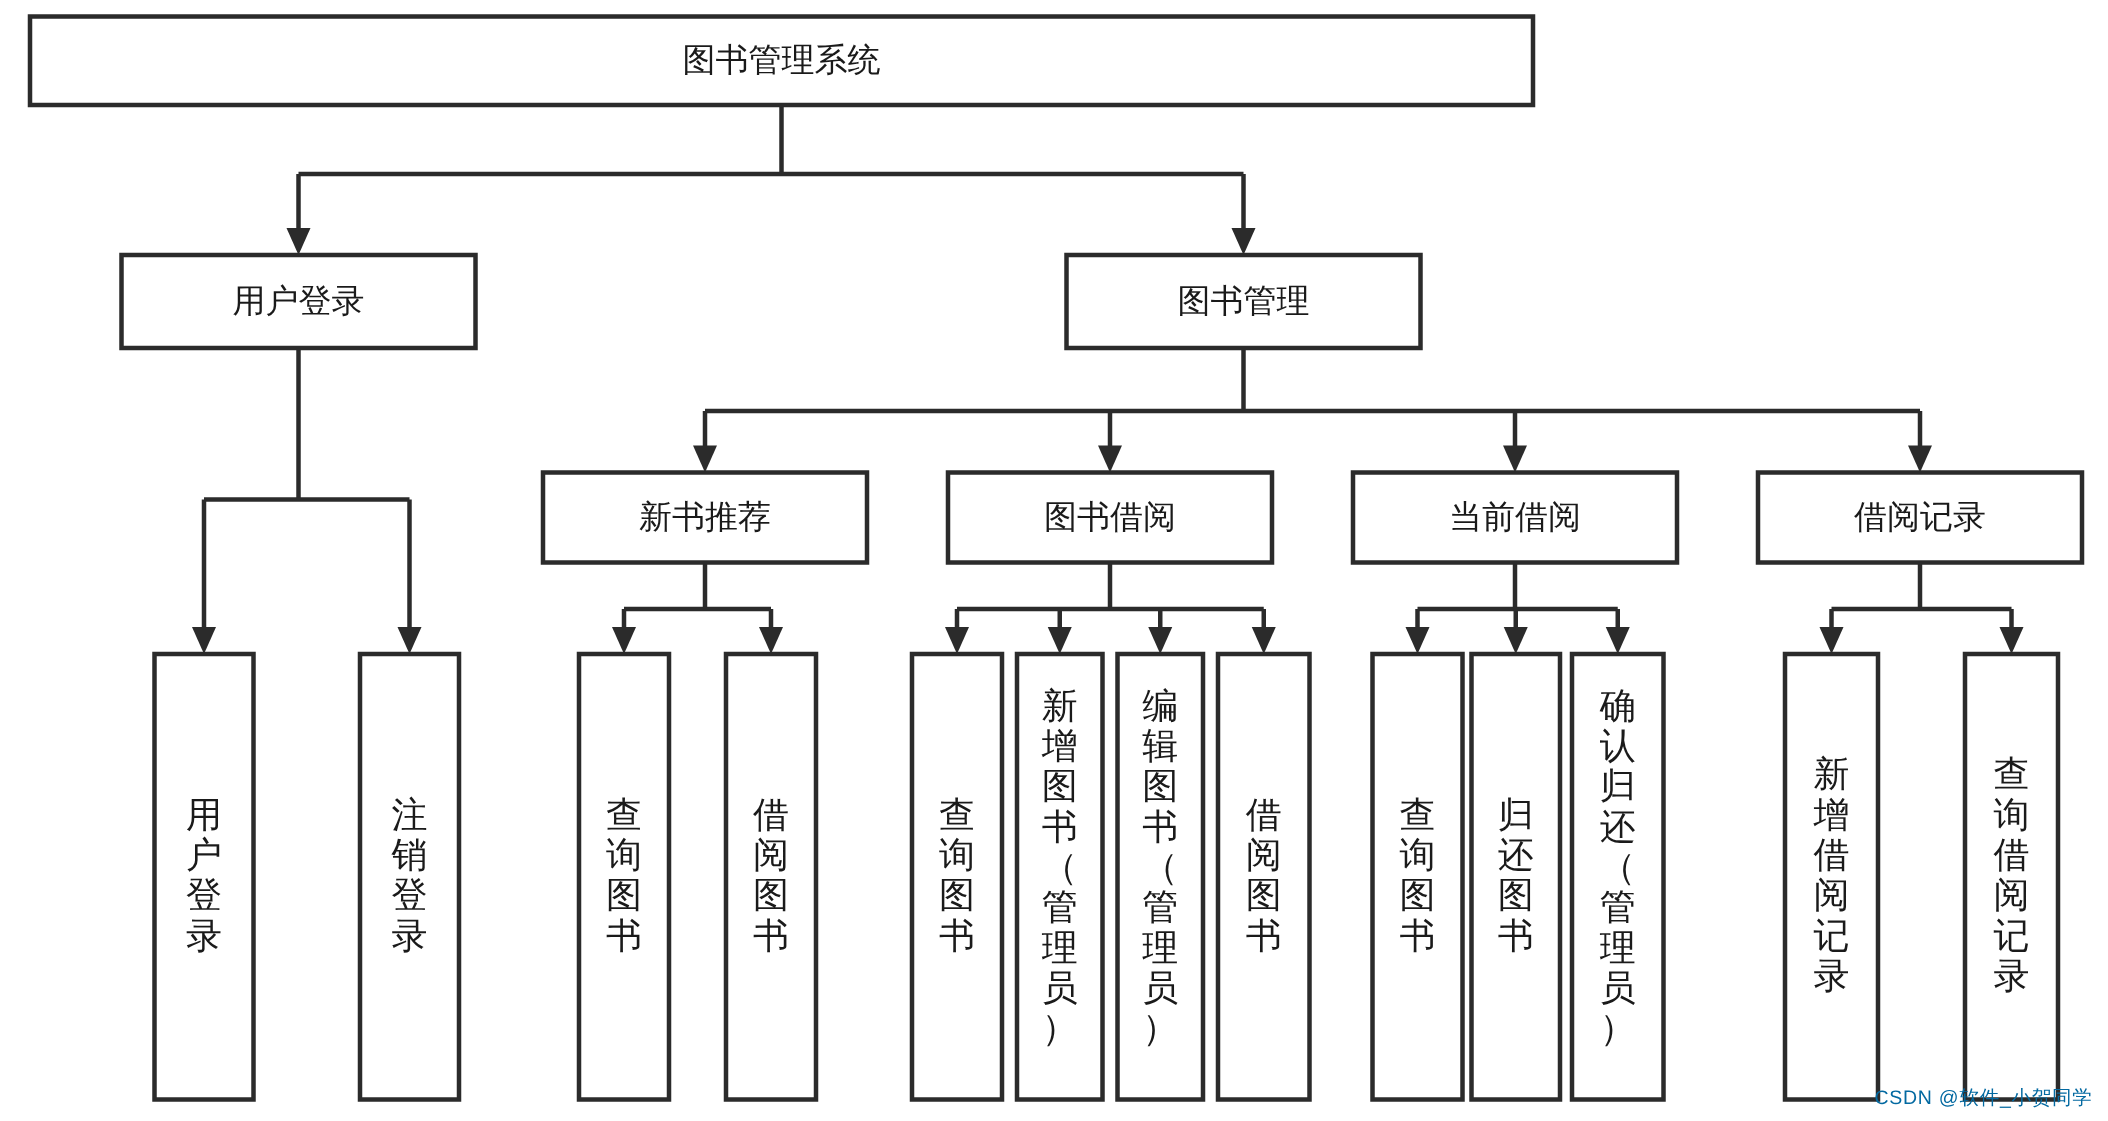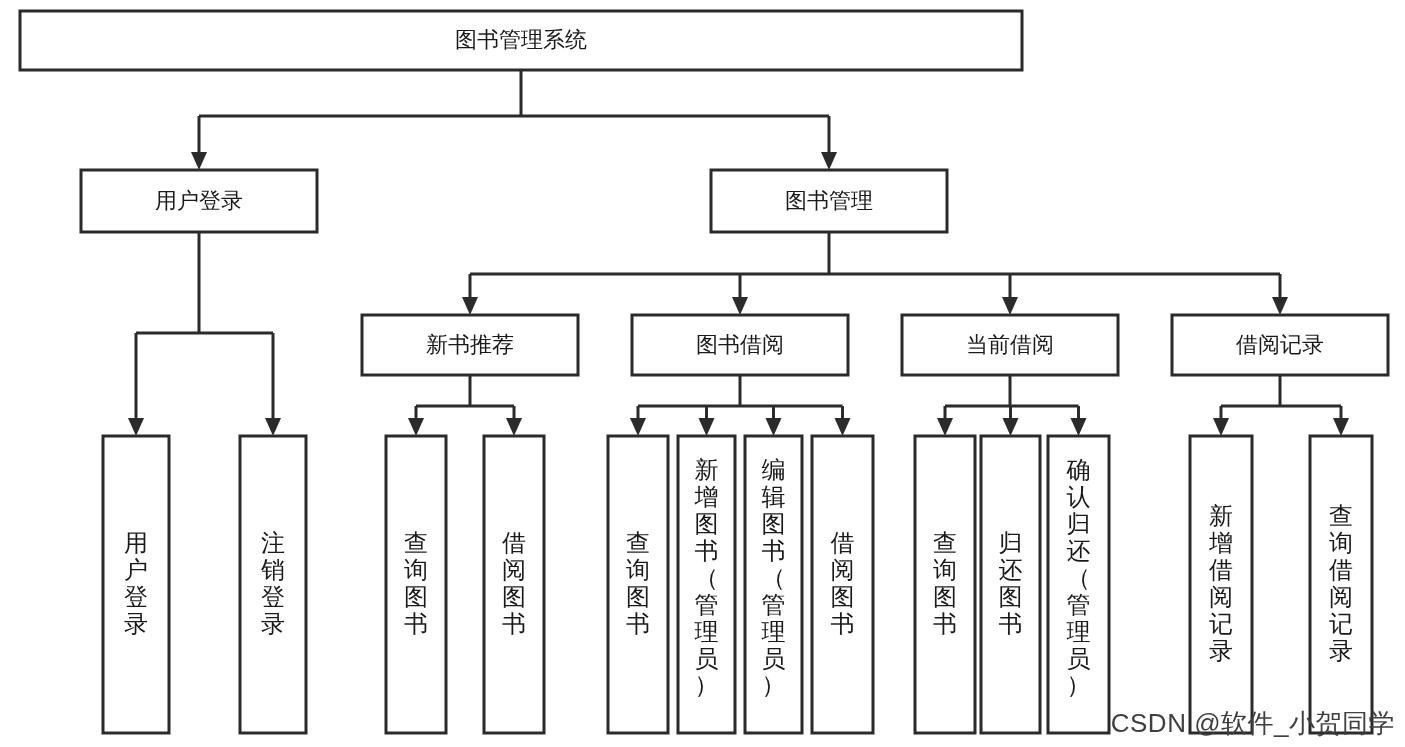--- a/index.html
+++ b/index.html
@@ -51,22 +51,22 @@
   .node-label-v {
     fill: #1a1a1a;
     font-family: "Liberation Sans", "DejaVu Sans", sans-serif;
     font-size: 24px;
     text-anchor: middle;
   }
   .watermark {
     position: absolute;
     right: 10px;
     bottom: 6px;
-    color: #404040;
-    font-size: 26px;
+    color: #0369a1;
+    font-size: 13px;
     font-family: "Liberation Sans", "DejaVu Sans", sans-serif;
     white-space: nowrap;
     letter-spacing: 0.5px;
   }
 </style>
 </head>
 <body>
 
 <div id="diagram-root">
   <svg id="flow" viewBox="0 0 1405 747">

